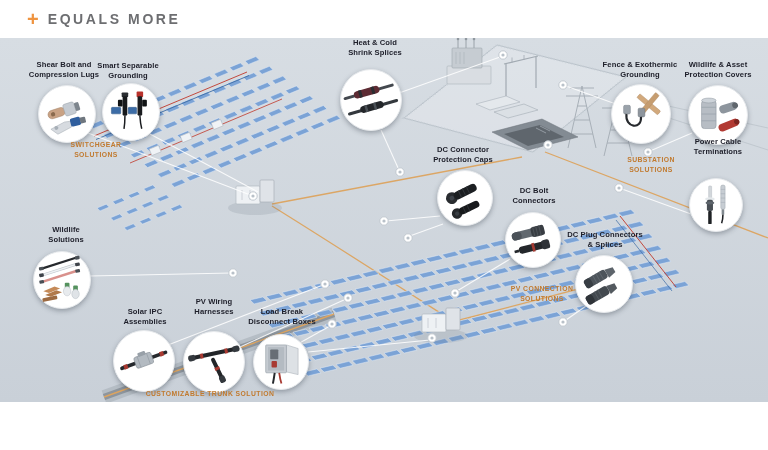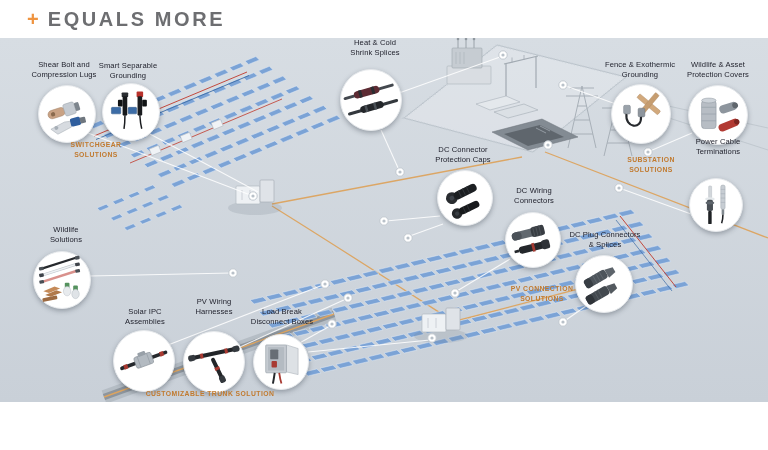--- a/index.html
+++ b/index.html
@@ -3,29 +3,29 @@
 <meta charset="utf-8">
 <style>
   html,body{margin:0;padding:0;}
   body{
     width:768px;height:450px;position:relative;overflow:hidden;
     font-family:"Liberation Sans",sans-serif;background:#ffffff;
   }
   .header{position:absolute;top:0;left:0;width:768px;height:38px;background:#ffffff;
     display:flex;align-items:center;padding-left:27px;box-sizing:border-box;}
   .header .plus{color:#EF9440;font-weight:bold;font-size:20px;margin-right:9px;}
-  .header .title{color:#6d6e71;font-weight:bold;font-size:20px;letter-spacing:2.6px;}
+  .header .title{color:#6d6e71;font-weight:bold;font-size:14px;letter-spacing:2.6px;}
   .scene{position:absolute;top:38px;left:0;width:768px;height:364px;
     background:linear-gradient(#d7dde3,#c9d0d8);}
   .scene svg{position:absolute;top:0;left:0;}
   .callout{position:absolute;}
   .ccircle{position:absolute;background:#fff;border-radius:50%;
     box-shadow:0 2px 5px rgba(40,50,60,.35);border:1px solid #e6e9ec;box-sizing:border-box;}
   .ccircle svg{width:100%;height:100%;display:block;}
-  .clabel{position:absolute;width:100px;font-size:7.6px;font-weight:normal;color:#1d1e29;
+  .clabel{position:absolute;width:100px;font-size:7.6px;font-weight:bold;color:#1d1e29;
     text-align:center;white-space:pre-line;line-height:1.32;letter-spacing:.1px;}
   .cat{position:absolute;font-size:6.8px;font-weight:bold;color:#c17a2f;text-align:center;
     white-space:pre-line;line-height:1.4;letter-spacing:.45px;}
   .footer{position:absolute;top:402px;left:0;width:768px;height:48px;background:#ffffff;}
 </style>
 </head>
 <body>
 
 <div class="header">
   <span class="plus">+</span>
@@ -552,21 +552,21 @@
         <circle cx="20" cy="42" r="5.8" fill="#24272b"></circle>
         <circle cx="20" cy="42" r="2.3" fill="#393e44"></circle>
         <rect x="23" y="38" width="24" height="8" rx="3.8" fill="#17191c"></rect>
         <path d="M29 38 v8 M34 38 v8" stroke="#2e3237" stroke-width="1"></path>
       </g>
     </svg>
   </div>
 </div>
 
 <div class="callout">
-  <div class="clabel" style="left:484px;top:186px">DC Wiring
+  <div class="clabel" style="left:484px;top:186px">DC Bolt
 Connectors</div>
   <div class="ccircle" style="left:505px;top:212px;width:56px;height:56px">
     <svg viewBox="0 0 60 60">
       <g transform="rotate(-14 30 30)">
         <rect x="8" y="17" width="36" height="9" rx="4.4" fill="#61686f"></rect>
         <rect x="8" y="17" width="11" height="9" rx="4.4" fill="#4b5158"></rect>
         <rect x="30" y="15.8" width="15" height="11.4" rx="3" fill="#383d43"></rect>
         <path d="M33 15.8 v11.4 M36.5 15.8 v11.4 M40 15.8 v11.4" stroke="#4d5359" stroke-width="1"></path>
         <rect x="12" y="34" width="34" height="8" rx="4" fill="#24272b"></rect>
         <path d="M12 38 h-5" stroke="#24272b" stroke-width="3"></path>

